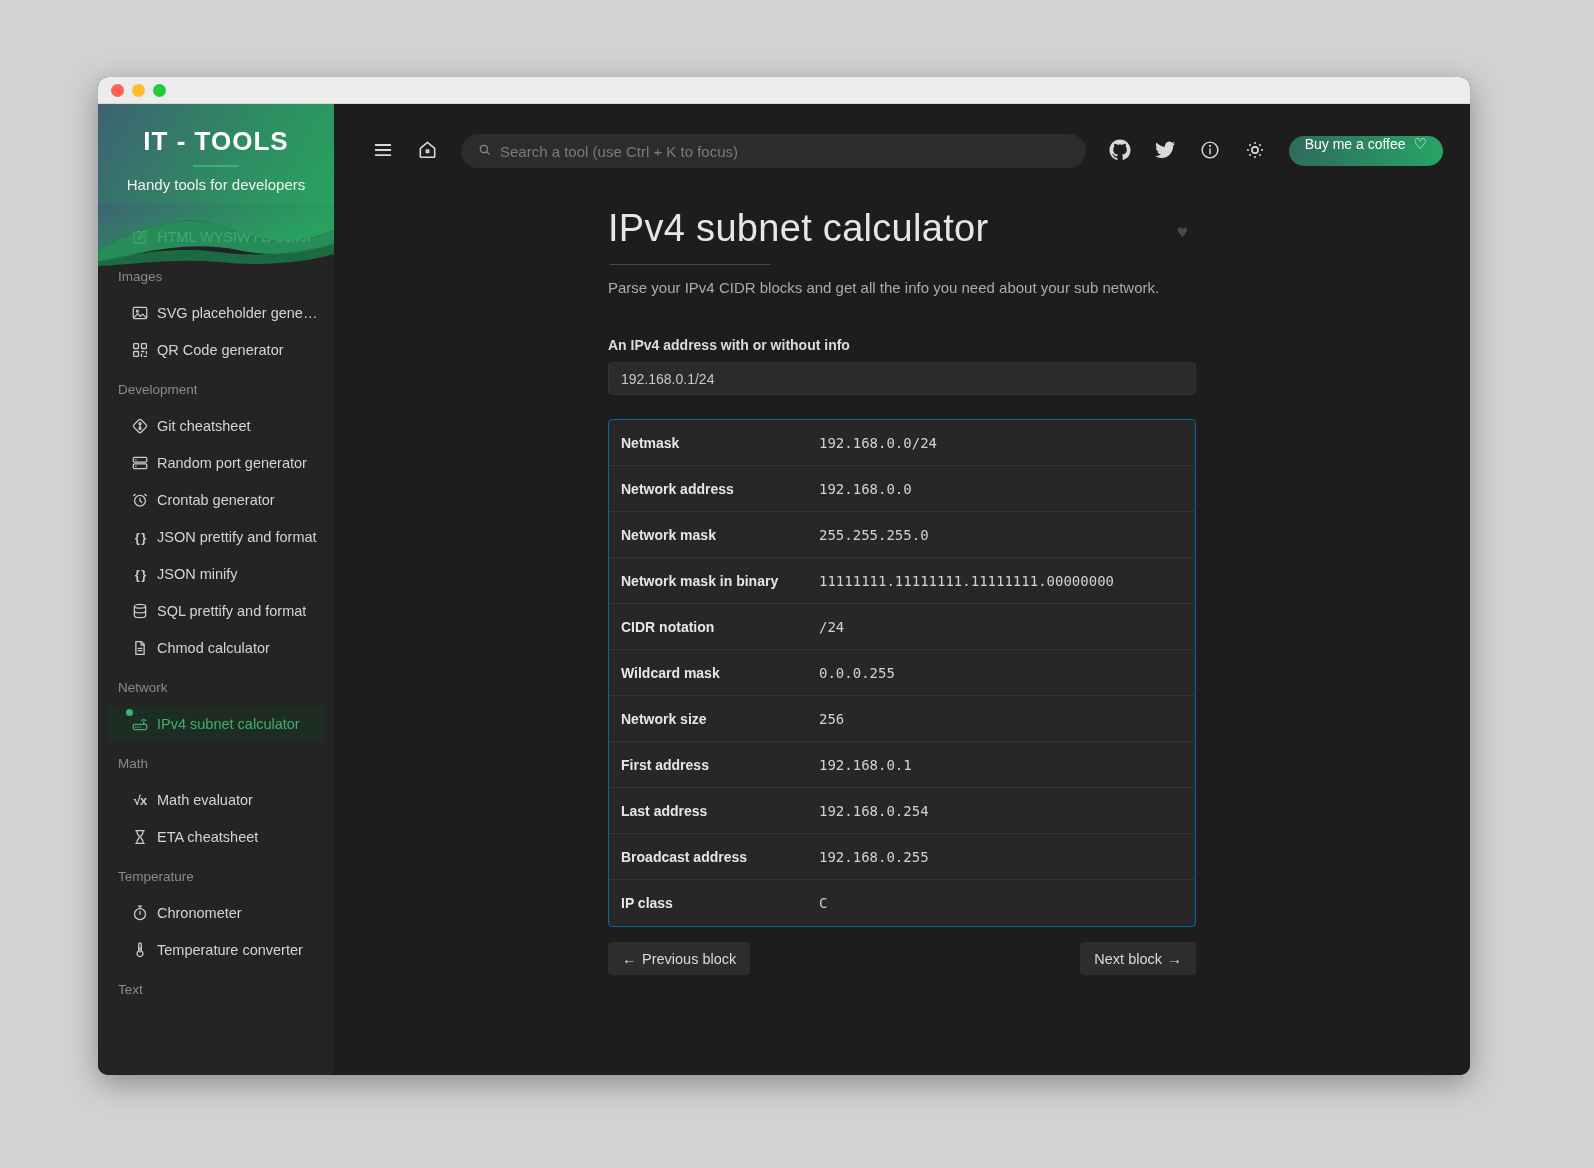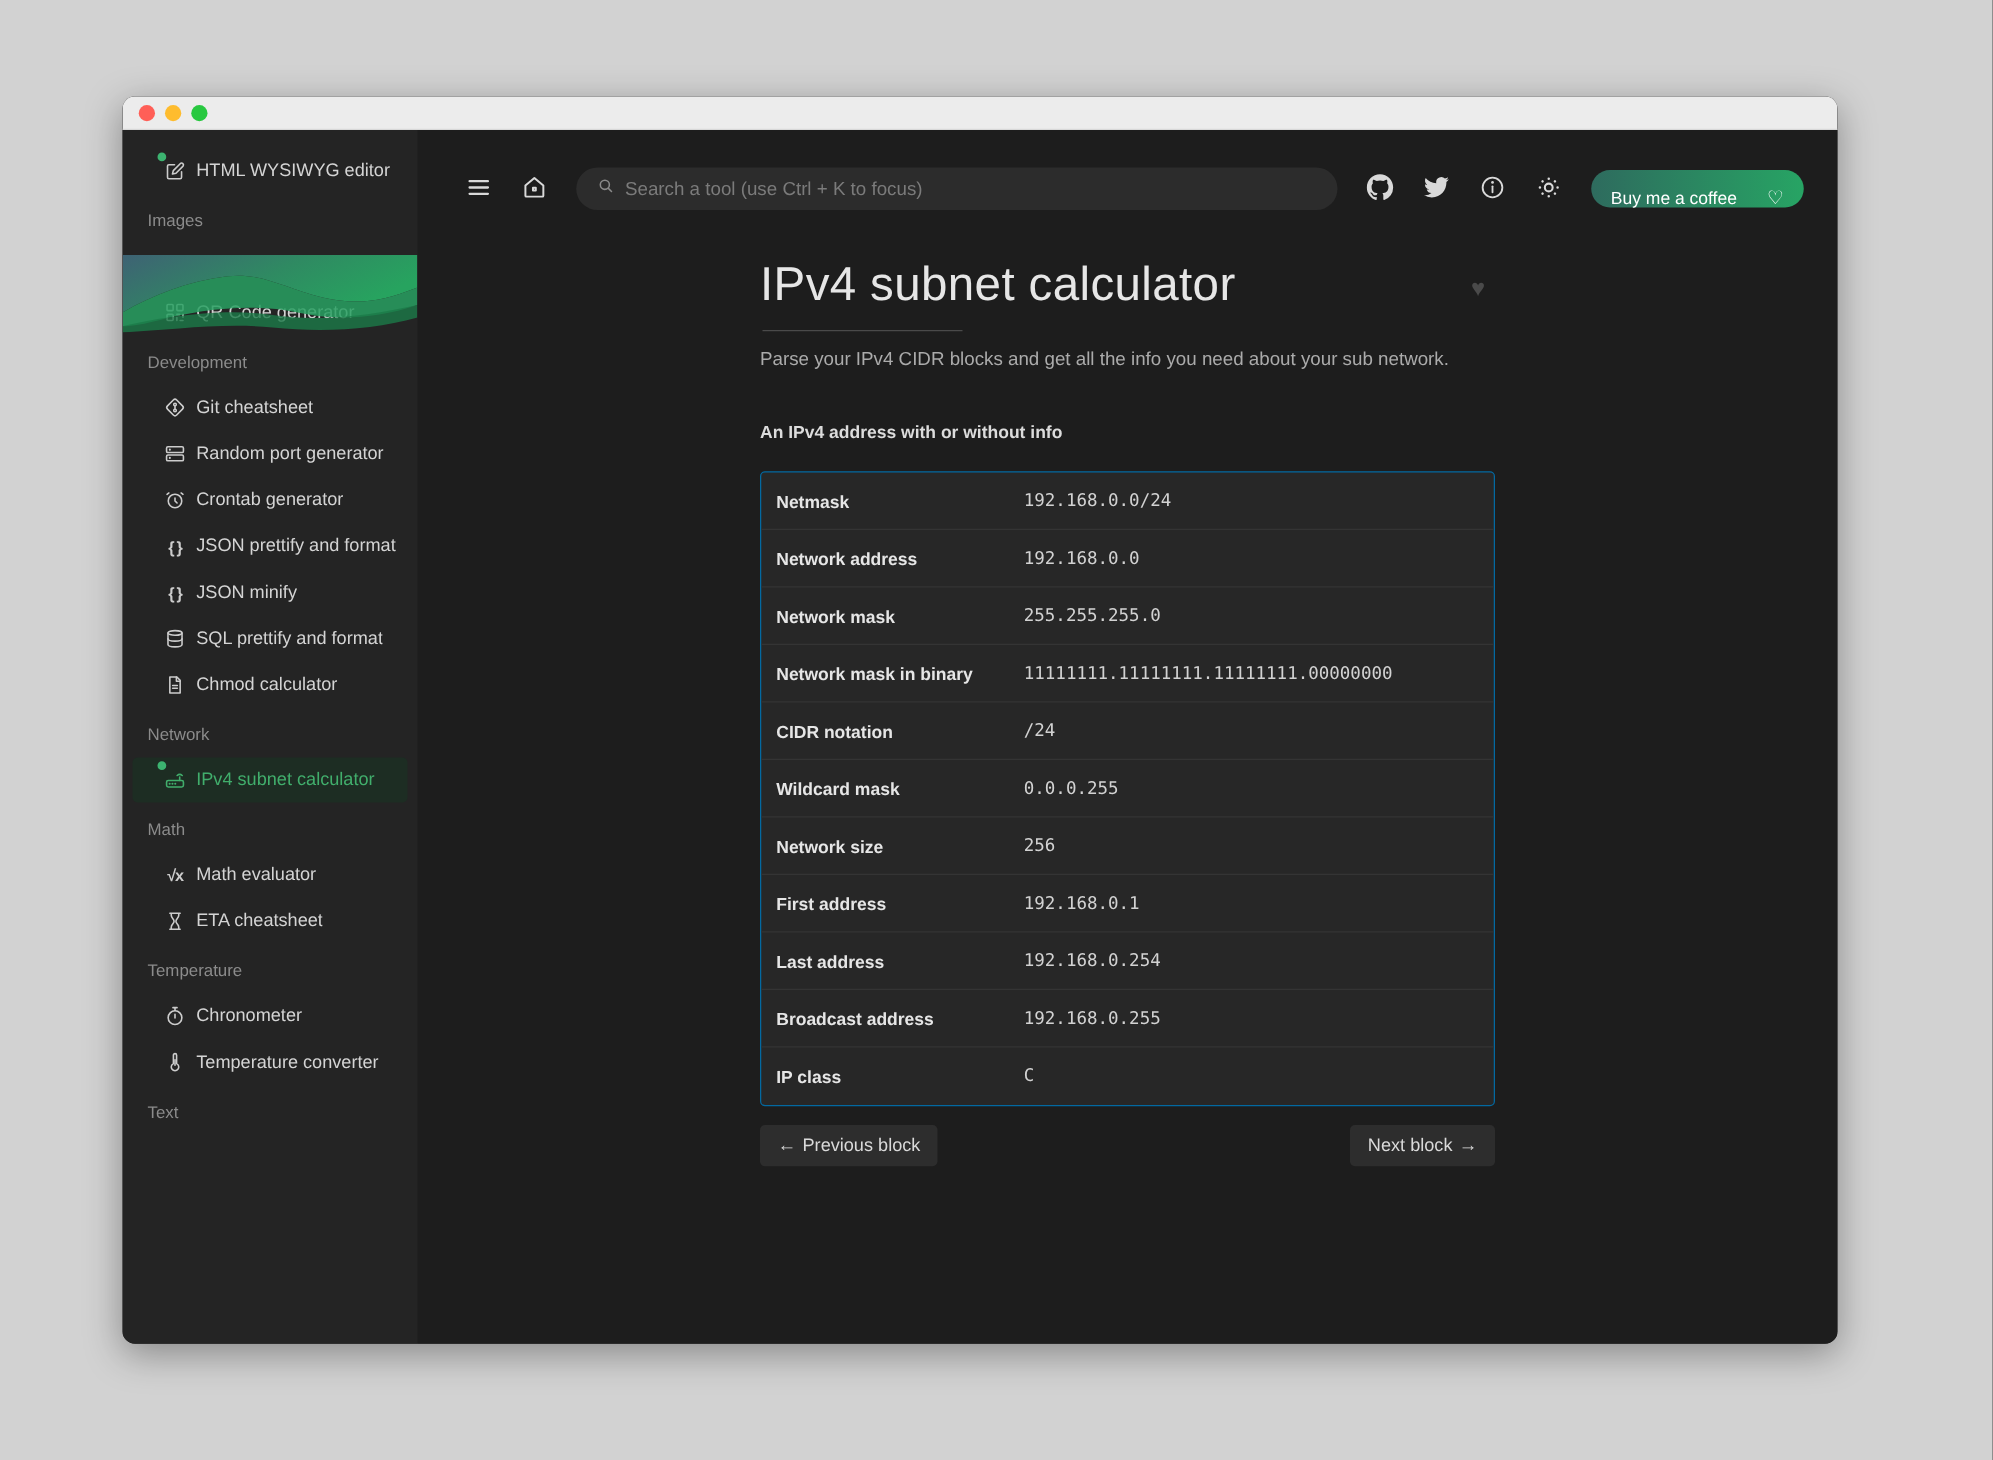--- a/index.html
+++ b/index.html
@@ -49,21 +49,21 @@
   .icon-btn svg { width:22px; height:22px; }
   .icon-btn.home svg { width:21px; height:21px; }
 
   .searchbox { flex:1; height:34px; background:#2c2c2c; border-radius:17px; display:flex; align-items:center; padding:0 16px; gap:8px; }
   .searchbox svg { width:15px; height:15px; color:#8a8a8a; flex:0 0 auto; }
   .searchbox input { flex:1; background:transparent; border:none; outline:none; color:#cfcfcf; font-size:15px; font-family:inherit; }
   .searchbox input::placeholder { color:#7b7b7b; }
 
   .coffee-btn { height:30px; border:none; border-radius:15px; padding:0 16px;
                 background:linear-gradient(90deg,#2e6b5e,#27a464); color:#ffffff; font-size:14px;
-                font-family:inherit; display:flex; align-items:flex-end; gap:24px; cursor:pointer; white-space:nowrap; }
+                font-family:inherit; display:flex; align-items:flex-start; gap:8px; cursor:pointer; white-space:nowrap; }
   .coffee-heart { font-size:15px; line-height:1; }
 
   .content { width:588px; margin:0 auto; padding-top:9px; position:relative; }
   .title-row { position:relative; }
   .page-title { color:#e6e6e6; font-size:38px; font-weight:400; letter-spacing:.3px; }
   .fav-heart { position:absolute; right:8px; top:14px; color:#4a4a4a; font-size:19px; cursor:pointer; }
   .title-divider { width:160px; height:1px; background:#4a4a4a; margin:14px 0 0 2px; }
   .desc { margin-top:14px; color:#ababab; font-size:15px; }
 
   .field-label { margin-top:41px; color:#dcdcdc; font-size:14px; font-weight:700; }
@@ -88,20 +88,25 @@
   <div class="window">
 
     <div class="titlebar">
       <span class="tl red"></span>
       <span class="tl yellow"></span>
       <span class="tl green"></span>
     </div>
 
     <div class="app">
       <aside class="sidebar">
+        <div class="brand">
+          <div class="brand-title">IT - TOOLS</div>
+          <div class="brand-underline"></div>
+          <div class="brand-subtitle">Handy tools for developers</div>
+        </div>
 
         <div class="wave-wrap">
           <svg viewBox="0 0 236 62" preserveAspectRatio="none">
             <defs>
               <linearGradient id="sideGrad" x1="0" y1="0" x2="1" y2="0.4">
                 <stop offset="0" stop-color="#3e6274"></stop>
                 <stop offset="0.55" stop-color="#2f8a62"></stop>
                 <stop offset="1" stop-color="#27a35f"></stop>
               </linearGradient>
             </defs>
@@ -327,20 +332,21 @@
 
         <div class="content">
           <div class="title-row">
             <h1 class="page-title">IPv4 subnet calculator</h1>
             <span class="fav-heart">♥</span>
           </div>
           <div class="title-divider"></div>
           <p class="desc">Parse your IPv4 CIDR blocks and get all the info you need about your sub network.</p>
 
           <div class="field-label">An IPv4 address with or without info</div>
+          <input class="ip-input" type="text" value="192.168.0.1/24" style="">
 
           <div class="info-table" id="infoTable">
               <div class="t-row">
                 <span class="t-label">Netmask</span>
                 <span class="t-value">192.168.0.0/24</span>
               </div>
               <div class="t-row">
                 <span class="t-label">Network address</span>
                 <span class="t-value">192.168.0.0</span>
               </div>

